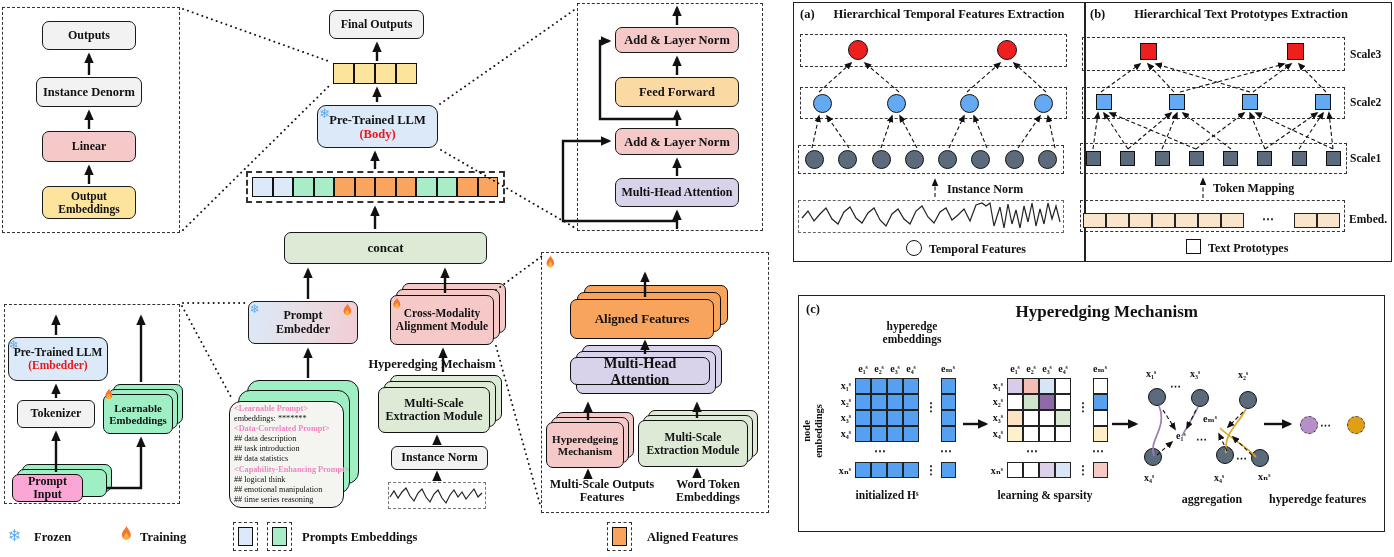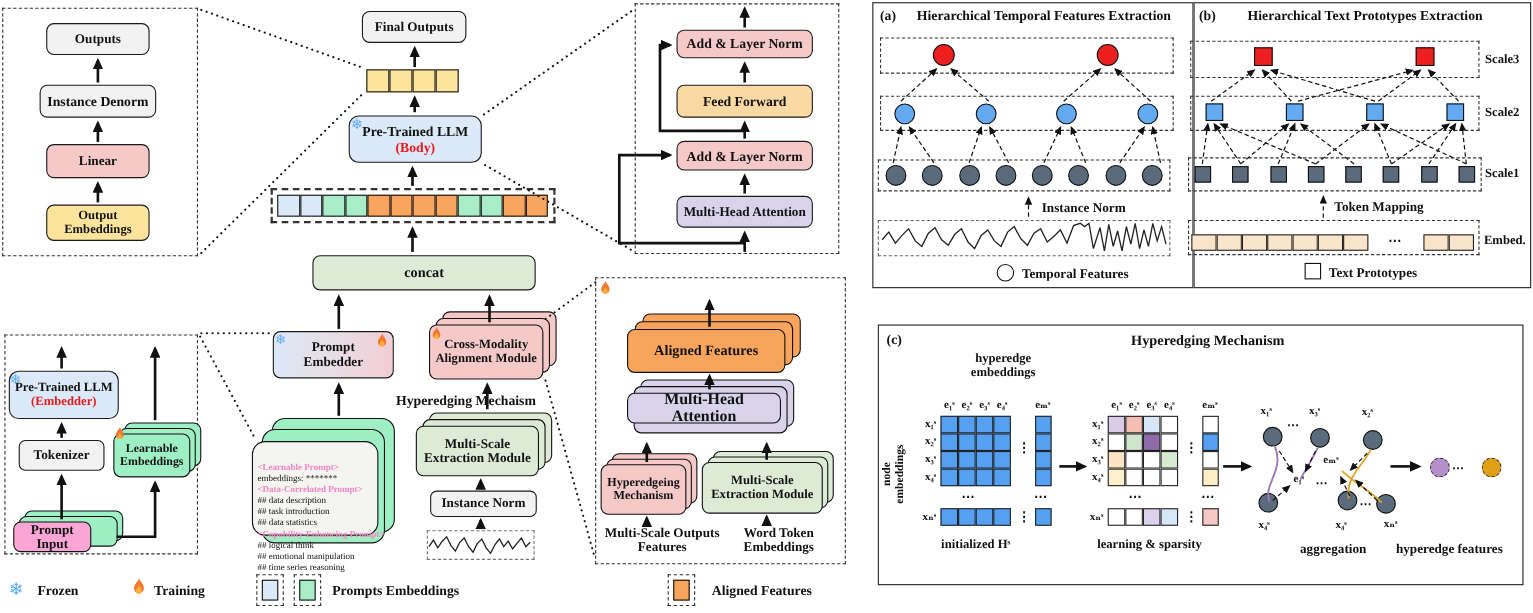--- a/index.html
+++ b/index.html
@@ -111,38 +111,38 @@
     <div class="card" style="left:6px;top:6px;width:104px;height:50px;background:var(--box_pink)"></div>
     <div class="card box" style="left:0;top:12px;width:104px;height:50px;background:var(--box_pink);font-size:11.5px;position:absolute">
         <span style="width:100px">Cross-Modality Alignment Module</span>
       </div>
   </div>
   <svg class="flame" style="left:392px;top:297px" width="10" height="13" viewBox="0 0 12 15">
       <path d="M6 0 C6.5 3 10 4.5 10 9 A4.2 4.2 0 0 1 1.7 9 C1.7 4.5 5.5 3 6 0 Z" fill="#f4772e"></path>
       <path d="M6 6 C6.3 8 8.2 8.5 8.2 11 A2.4 2.4 0 0 1 3.4 11 C3.4 8.5 5.7 8 6 6 Z" fill="#fcb03c"></path>
     </svg>
 
-  <div class="lbl" style="left:360px;top:357px;width:144px;text-align:left;font-size:12.5px"><span>Hyperedging Mechaism</span></div>
+  <div class="lbl" style="left:360px;top:357px;width:144px;text-align:center;font-size:12.5px"><span>Hyperedging Mechaism</span></div>
 
   <div class="stack" style="left:378px;top:375px;width:125px;height:59px">
     <div class="card" style="left:12px;top:0;width:112px;height:46px;background:var(--box_green)"></div>
     <div class="card" style="left:6px;top:6px;width:112px;height:46px;background:var(--box_green)"></div>
     <div class="card box" style="left:0;top:12px;width:112px;height:46px;background:var(--box_green);font-size:12px">
         <span style="width:106px">Multi-Scale Extraction Module</span>
       </div>
   </div>
   <div class="box" style="left:391px;top:446px;width:97px;height:24px;background:var(--box_gray);border-radius:6px">
       <span>Instance Norm</span>
     </div>
   <div class="dashed" style="left:388px;top:482px;width:98px;height:27px;border-width:1px;border-color:#777"></div>
 
   <div class="stack" style="left:229px;top:380px;width:132px;height:128px">
     <div class="card" style="left:18px;top:0;width:112px;height:104px;background:var(--bright_green);border-radius:12px"></div>
     <div class="card" style="left:9px;top:10px;width:112px;height:104px;background:var(--bright_green);border-radius:12px"></div>
-    <div class="card" id="prompt-card-lines" style="left:0;top:21px;width:115px;height:86px;background:var(--card_gray);border-radius:12px;border-width:1.8px;padding:18px 4px">
+    <div class="card" id="prompt-card-lines" style="left:0;top:21px;width:115px;height:107px;background:var(--card_gray);border-radius:12px;border-width:1.8px;padding:2px 4px">
         <div class="pink-line">&lt;Learnable Prompt&gt;</div>
         <div>embeddings: *******</div>
         <div class="pink-line">&lt;Data-Correlated Prompt&gt;</div>
         <div>## data description</div>
         <div>## task introduction</div>
         <div>## data statistics</div>
         <div class="pink-line">&lt;Capability-Enhancing Prompt&gt;</div>
         <div>## logical think</div>
         <div>## emotional manipulation</div>
         <div>## time series reasoning</div>
@@ -319,21 +319,21 @@
   <div class="emb-row" style="left:1294px;top:213px">
       <div class="cell" style="background: rgb(251, 228, 204);"></div>
       <div class="cell" style="background: rgb(251, 228, 204);"></div>
     </div>
   <div class="lbl" style="left:1349px;top:213px;font-size:11.5px"><span>Embed.</span></div>
   <div class="abs" style="left:1186px;top:239px;width:15px;height:15px;border:1.3px solid #111;background:#fff"></div>
   <div class="lbl" style="left:1208px;top:241px;font-size:12px"><span>Text Prototypes</span></div>
 
   <div class="panel" style="left:798px;top:295px;width:587px;height:237px"></div>
   <div class="lbl" style="left:806px;top:302px;font-size:12.5px"><span>(c)</span></div>
-  <div class="lbl" style="left:998px;top:302px;width:200px;text-align:center;font-size:13px"><span>Hyperedging Mechanism</span></div>
+  <div class="lbl" style="left:998px;top:302px;width:200px;text-align:right;font-size:17px"><span>Hyperedging Mechanism</span></div>
   <div class="lbl" style="left:860px;top:320px;width:104px;text-align:center;font-size:11.5px;line-height:13px">
     <span style="display:block">hyperedge</span>
     <span style="display:block">embeddings</span>
   </div>
   <div class="lbl" style="left:770px;top:419px;width:86px;height:24px;text-align:center;font-size:10.5px;line-height:11.5px;transform:rotate(-90deg)">
     <span style="display:block">node</span>
     <span style="display:block">embeddings</span>
   </div>
 
   <div class="mathlbl" style="left:855px;top:363px;width:16px">e₁ˢ</div>

